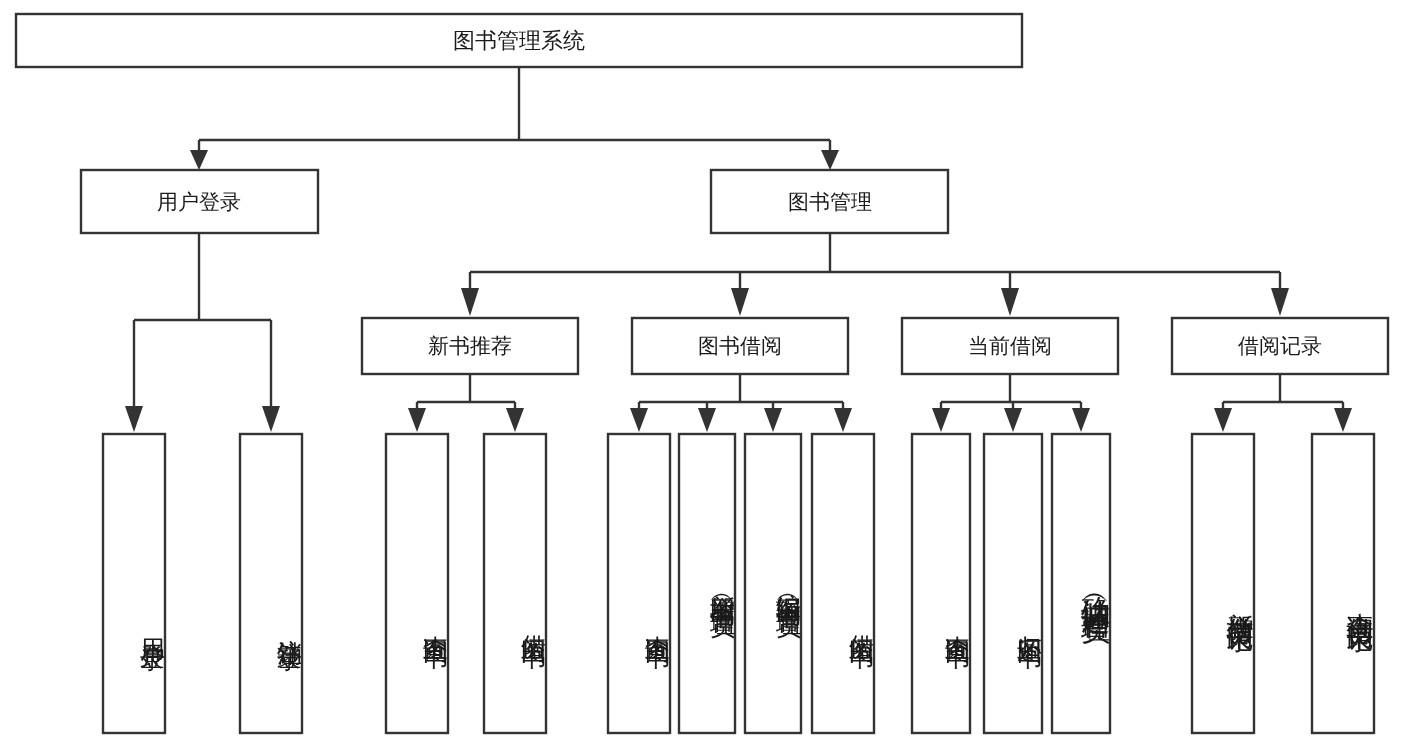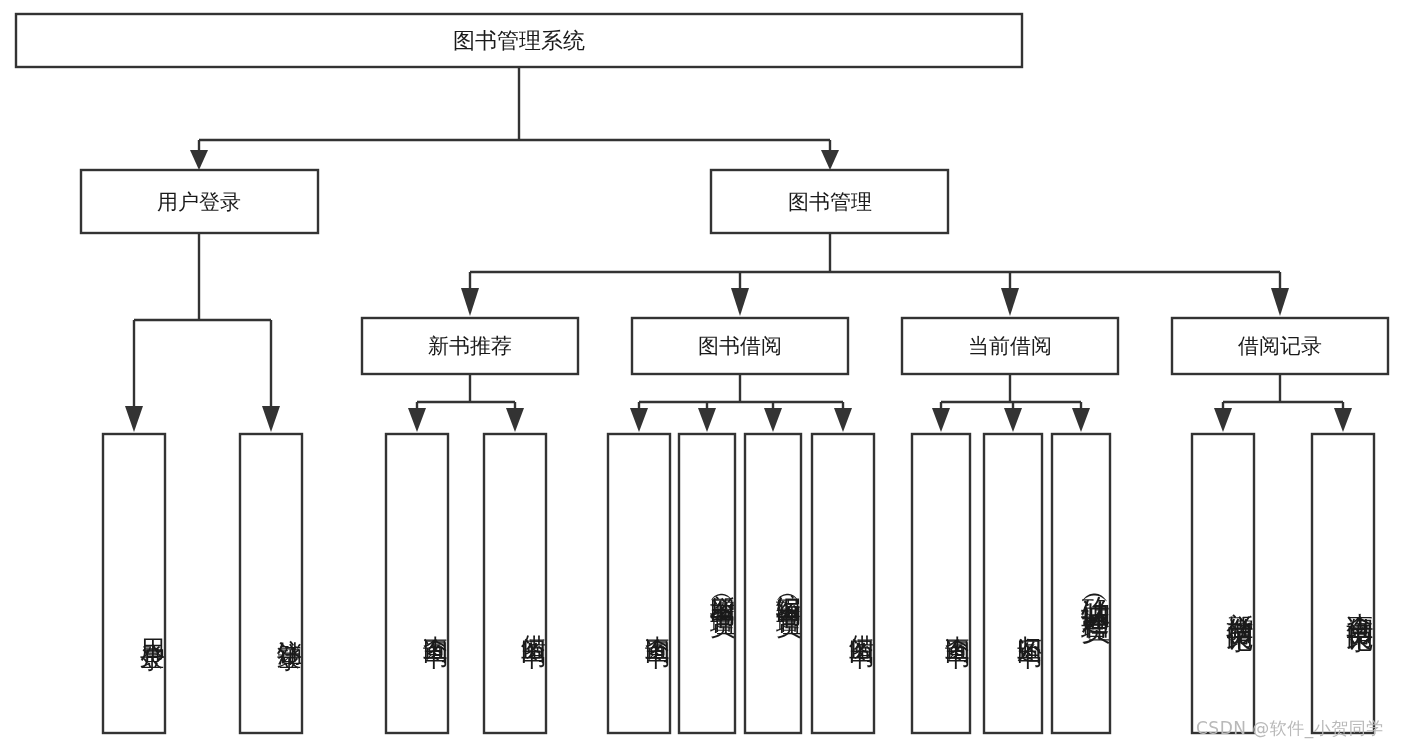--- a/index.html
+++ b/index.html
@@ -211,14 +211,13 @@
   <div class="vlabel" style="left:608px;top:434px;width:62px;height:299px;font-size:25px;padding-top:75px;box-sizing:border-box;">查询图书</div>
   <div class="vlabel" style="left:679px;top:434px;width:56px;height:299px;font-size:25px;padding-top:8px;box-sizing:border-box;">新增图书（管理员）</div>
   <div class="vlabel" style="left:745px;top:434px;width:56px;height:299px;font-size:25px;padding-top:8px;box-sizing:border-box;">编辑图书（管理员）</div>
   <div class="vlabel" style="left:812px;top:434px;width:62px;height:299px;font-size:25px;padding-top:75px;box-sizing:border-box;">借阅图书</div>
   <div class="vlabel" style="left:912px;top:434px;width:58px;height:299px;font-size:25px;padding-top:75px;box-sizing:border-box;">查询图书</div>
   <div class="vlabel" style="left:984px;top:434px;width:58px;height:299px;font-size:25px;padding-top:75px;box-sizing:border-box;">归还图书</div>
   <div class="vlabel" style="left:1052px;top:434px;width:58px;height:299px;font-size:29px;padding-top:6px;box-sizing:border-box;">确认归还（管理员）</div>
   <div class="vlabel" style="left:1192px;top:434px;width:62px;height:299px;font-size:27px;padding-top:32px;box-sizing:border-box;">新增借阅记录</div>
   <div class="vlabel" style="left:1312px;top:434px;width:62px;height:299px;font-size:27px;padding-top:32px;box-sizing:border-box;">查询借阅记录</div>
 
-  <div class="watermark" style="left:1196px;top:717px;">CSDN @软件_小贺同学</div>
 </div>
 
 </body></html>

